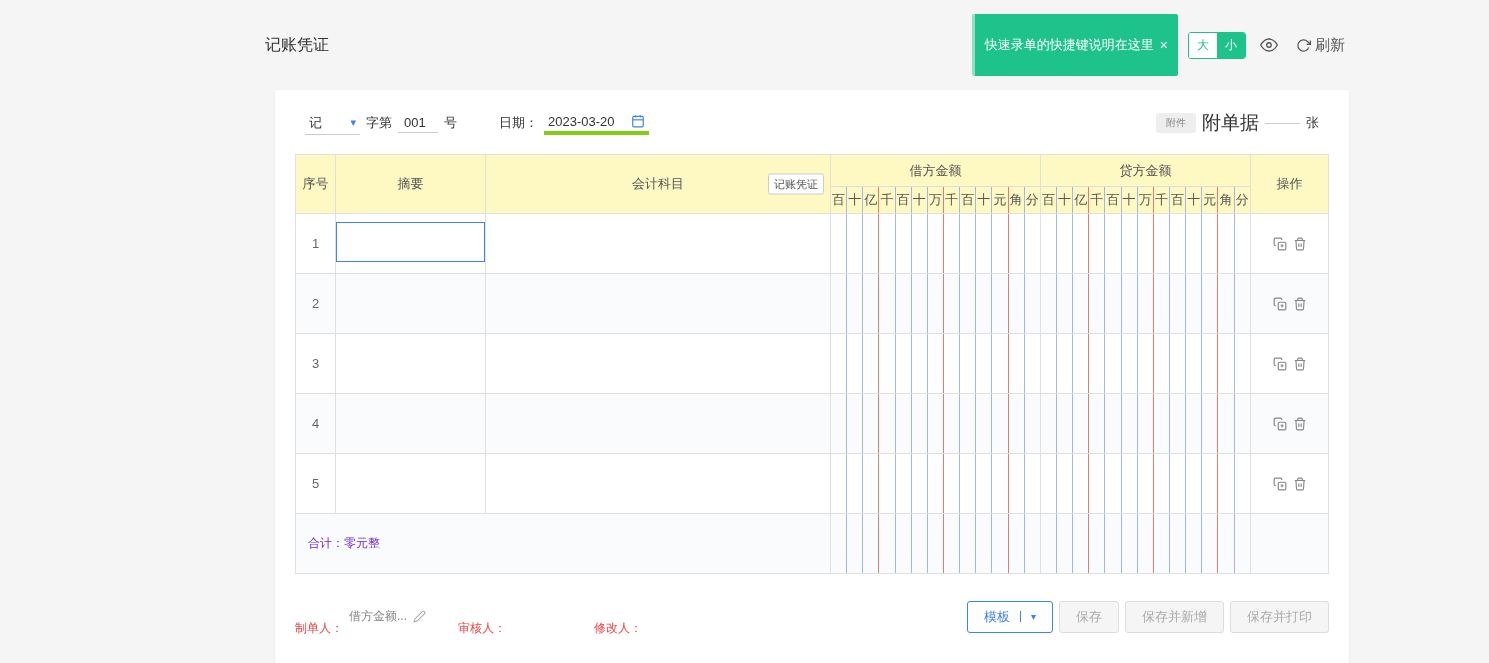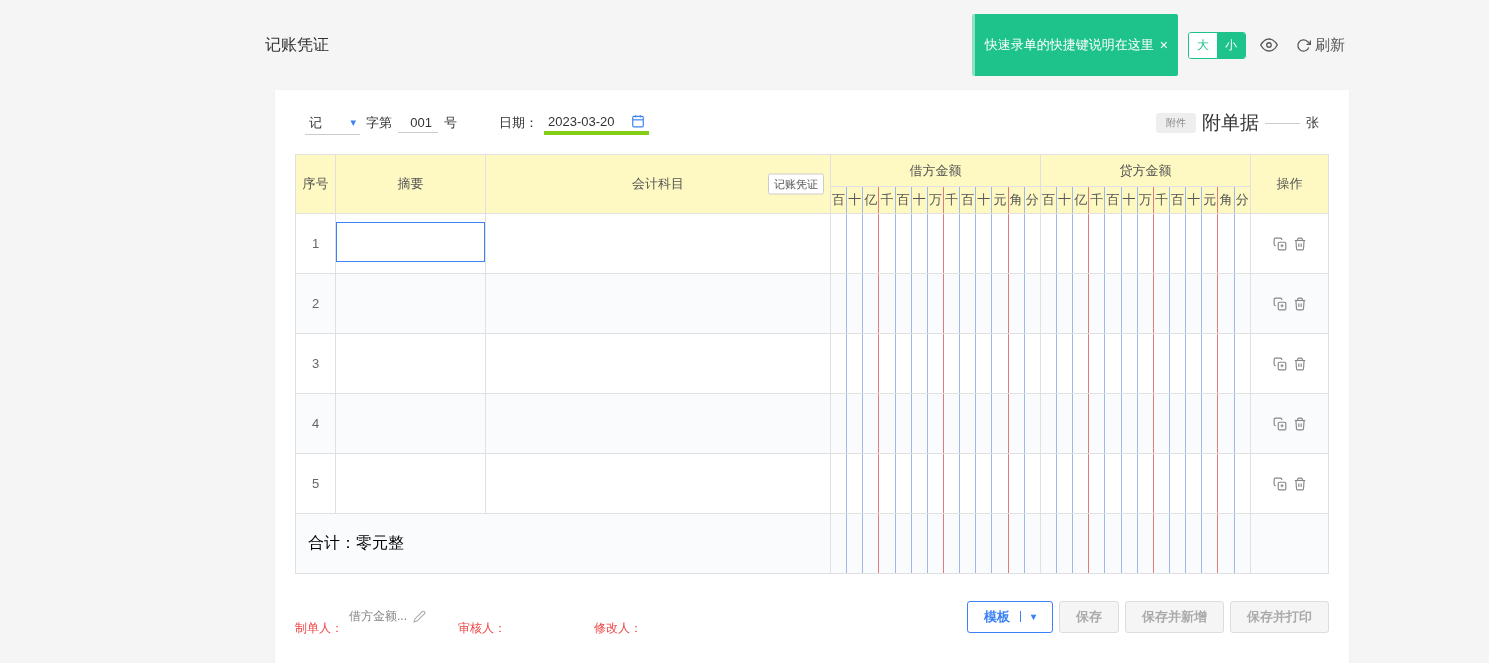--- a/index.html
+++ b/index.html
@@ -15,21 +15,21 @@
 .size-toggle button { border: none; padding: 4px 8px; font-size: 12px; cursor: pointer; background: #fff; color: #1dc38a; }
 .size-toggle button.active { background: #1dc38a; color: #fff; }
 .hdr-icon-btn { background: none; border: none; cursor: pointer; color: #555; font-size: 15px; padding: 4px; display: flex; align-items: center; gap: 4px; }
 
 .card { background: #fff; margin: 0 140px 0 275px; padding: 20px 20px 30px; box-shadow: 0 1px 3px rgba(0,0,0,.05); }
 
 .meta-row { display: flex; align-items: center; gap: 6px; padding: 0 10px 18px; font-size: 13px; color: #333; }
 .meta-row .spacer { flex: 1; }
 .voucher-type { display: inline-flex; align-items: center; border-bottom: 1px solid #ccc; padding: 2px 4px; min-width: 55px; justify-content: space-between; cursor: pointer; }
 .voucher-type .chev { color: #3b82f6; font-size: 11px; }
-.vno { display: inline-block; min-width: 40px; text-align: right; border-bottom: 1px solid #ccc; padding: 2px 6px; }
+.vno { display: inline-block; min-width: 40px; text-align: left; border-bottom: 1px solid #ccc; padding: 2px 6px; }
 .date-box { display: inline-flex; align-items: center; border-bottom: 4px solid #84cc16; padding: 2px 4px; gap: 16px; }
 .date-box .cal-icon { color: #3b82f6; }
 .attach-pill { background: #eee; color: #888; padding: 3px 10px; border-radius: 3px; font-size: 10px; }
 .attach-link { color: #333; font-size: 19px; cursor: pointer; }
 .sheet-count { display: inline-block; min-width: 35px; border-bottom: 1px solid #ccc; }
 
 table.voucher { width: 100%; border-collapse: collapse; table-layout: fixed; }
 table.voucher th, table.voucher td { border: 1px solid #e0e0e0; text-align: center; font-weight: normal; }
 table.voucher thead th { background: #fef9c3; color: #555; font-size: 13px; }
 .th-seq { width: 40px; }
@@ -45,27 +45,27 @@
 tbody tr { height: 60px; }
 tbody tr:nth-child(even) td { background: #fafbfc; }
 tbody td.seq { color: #666; font-size: 13px; }
 .summary-input { width: 100%; height: 100%; border: none; padding: 4px 6px; font-size: 13px; outline: none; background: transparent; resize: none; font-family: inherit; }
 tbody tr:first-child .summary-input { border: 1px solid #3b82f6; background: #fff; }
 .amt-cell { padding: 0; position: relative; }
 .dc.sep-red { border-right-color: #e27a7a !important; }
 .dc.sep-blue { border-right-color: #9fb8e8 !important; }
 .ops-cell svg { width: 14px; height: 14px; color: #888; margin: 0 3px; cursor: pointer; vertical-align: middle; }
 .total-row td { background: #f2f5f8; height: 60px; }
-.total-label { text-align: left !important; padding-left: 12px; color: #000000; font-size: 16px; }
+.total-label { text-align: left !important; padding-left: 12px; color: #6d28d9; font-size: 12px; }
 
 .footer-row { display: flex; align-items: center; padding-top: 22px; font-size: 12px; color: #888; gap: 6px; }
 .footer-row .fspacer { flex: 1; }
 .footer-row .lbl { color: #ef4444; margin-top: 24px; }
 .edit-ic { color: #aaa; cursor: pointer; }
-.btn { padding: 6px 16px; font-size: 13px; border-radius: 3px; border: 1px solid #ddd; background: #f5f5f5; color: #aaa; cursor: not-allowed; font-weight: bold; }
+.btn { padding: 6px 16px; font-size: 13px; border-radius: 3px; border: 1px solid #ddd; background: #f5f5f5; color: #aaa; cursor: not-allowed; }
 .btn-tpl { border: 1px solid #3b82f6; background: #fff; color: #3b82f6; cursor: pointer; display: inline-flex; align-items: center; }
 .btn-tpl .dd { border-left: 1px solid #3b82f6; margin-left: 10px; padding-left: 10px; font-size: 10px; }
 
 svg { display: inline-block; vertical-align: middle; }
 </style>
 </head>
 <body>
 <div class="page">
 
 <div class="header-bar">

